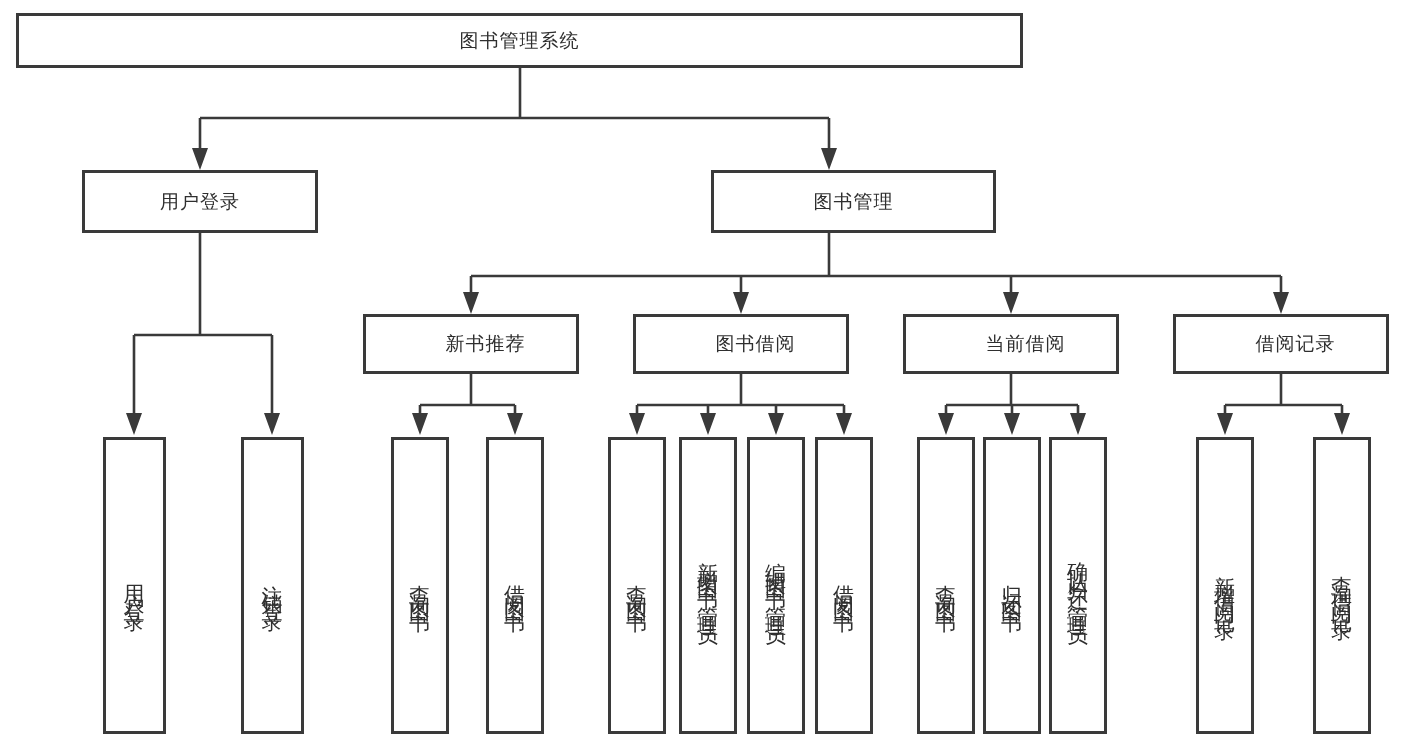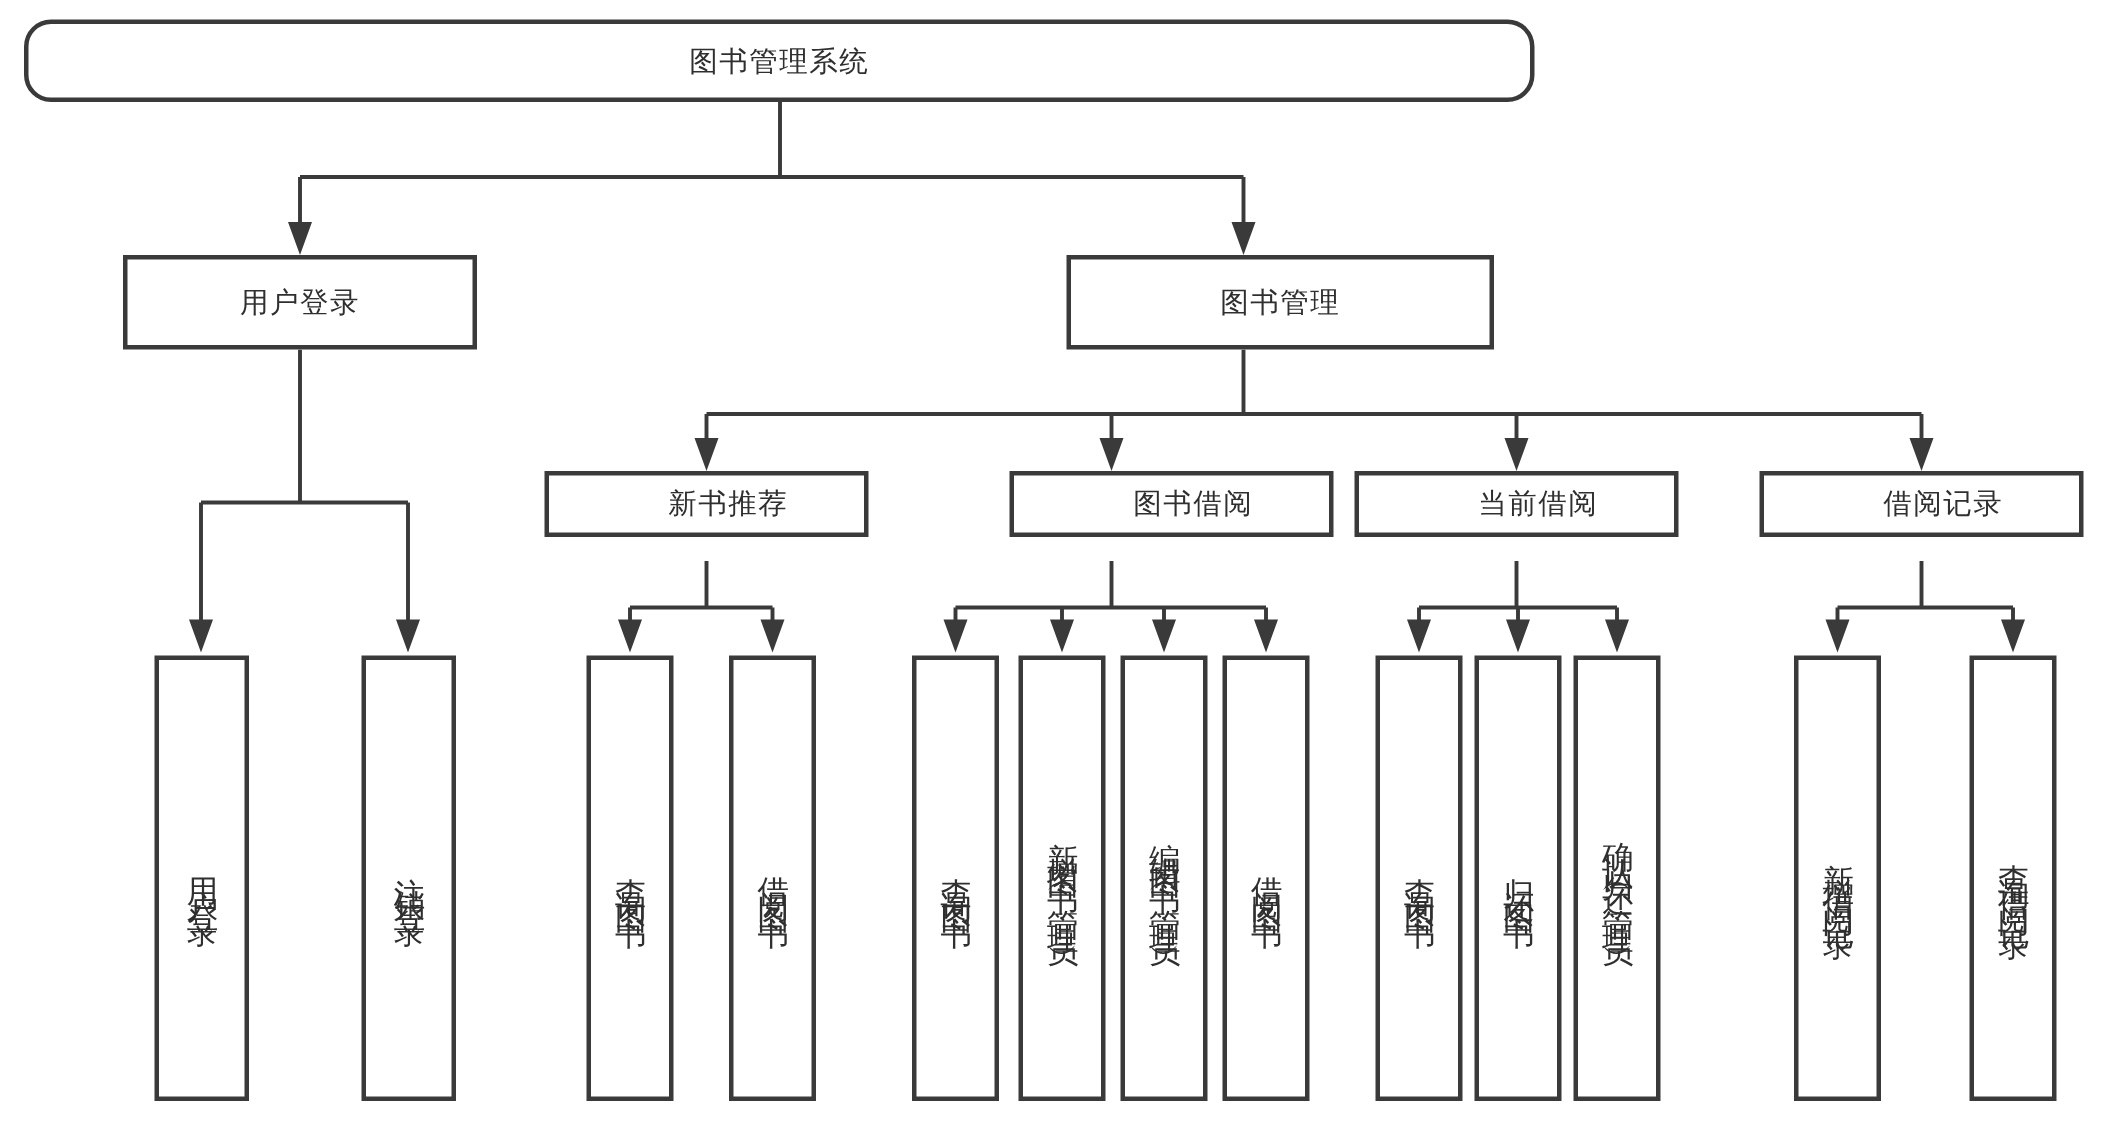--- a/index.html
+++ b/index.html
@@ -39,28 +39,28 @@
     white-space: nowrap;
   }
   .box.v {
     writing-mode: vertical-rl;
     text-orientation: mixed;
     font-size: 21px;
     letter-spacing: 9px;
     line-height: 1;
   }
   
-  .n-root   { left: 16px;  top: 13px;  width: 1007px; height: 55px; border-radius: 18px; }
+  .n-root   { left: 16px;  top: 13px;  width: 1007px; height: 55px; }
   
   .n-ul     { left: 82px;  top: 170px; width: 236px; height: 63px; }
   .n-bm     { left: 711px; top: 170px; width: 285px; height: 63px; }
   
-  .n-l3     { top: 314px; height: 44px; width: 216px; padding-left: 29px; }
+  .n-l3     { top: 314px; height: 60px; width: 216px; padding-left: 29px; }
   .n-nbr    { left: 363px; }
-  .n-bb     { left: 633px; margin-left: 40px; }
+  .n-bb     { left: 633px; }
   .n-cb     { left: 903px; }
   .n-br     { left: 1173px; }
   
   .leaf     { top: 437px; height: 297px; width: 58px; }
   .lf-ul1   { left: 103px; width: 63px; }
   .lf-ul2   { left: 241px; width: 63px; }
   .lf-nbr1  { left: 391px; }
   .lf-nbr2  { left: 486px; }
   .lf-bb1   { left: 608px; }
   .lf-bb2   { left: 679px; }

